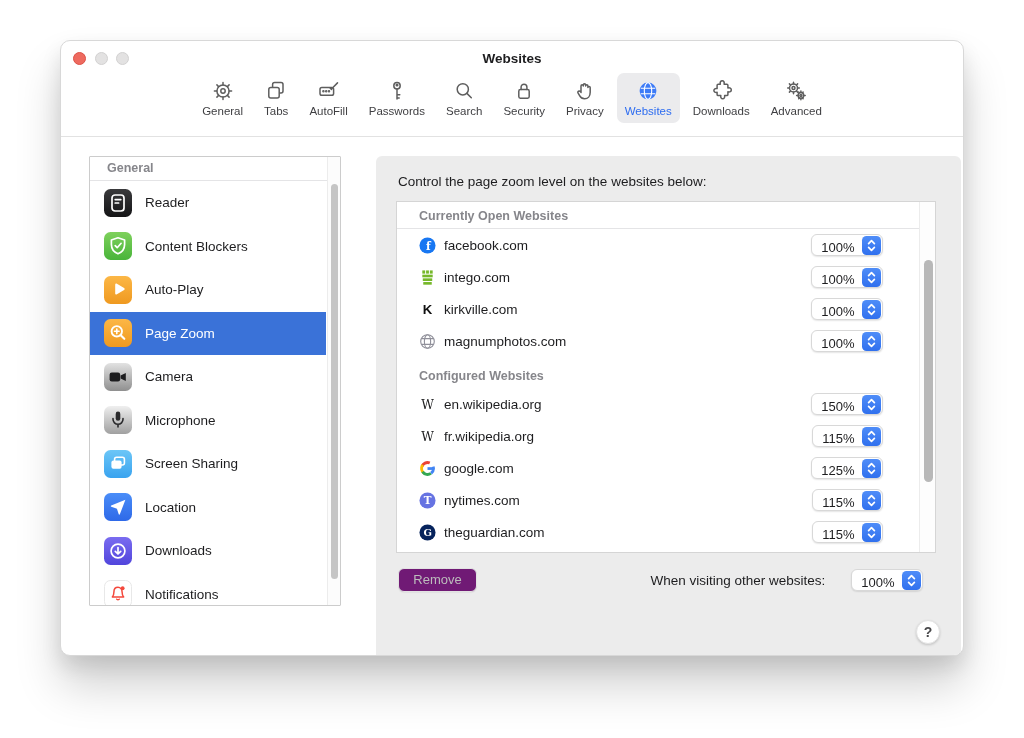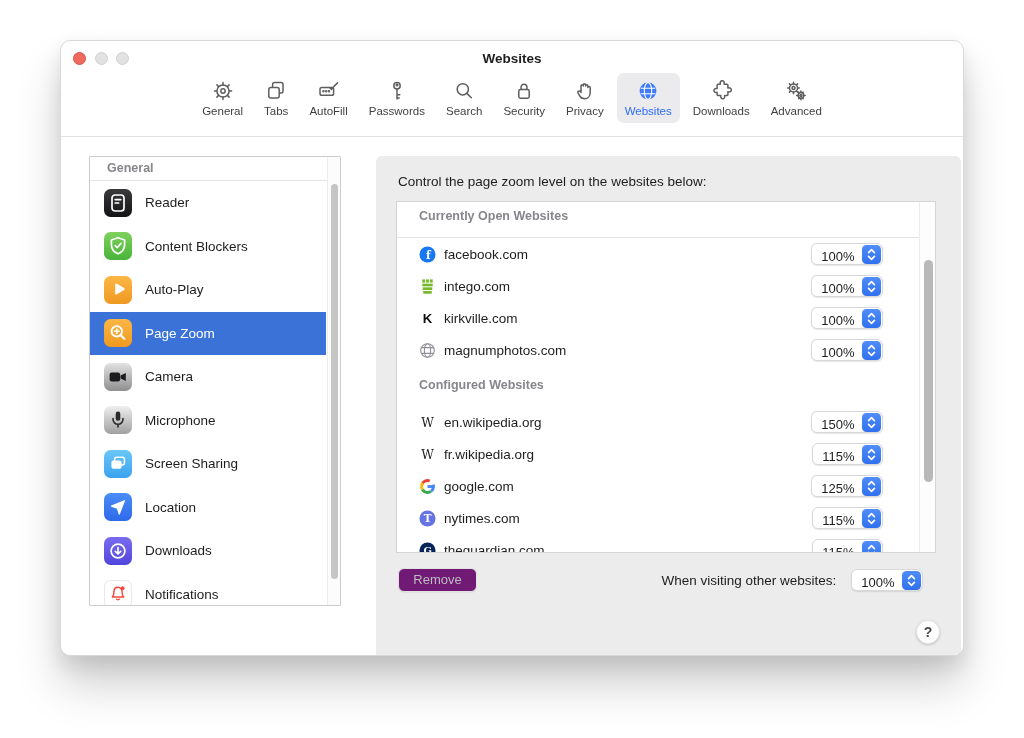--- a/index.html
+++ b/index.html
@@ -46,39 +46,39 @@
   .ic-location { background:linear-gradient(#4a8df8,#2e69e8); }
   .ic-downloads { background:linear-gradient(#7a6cf0,#5145dc); }
   .ic-notif { background:#fff; border:1px solid #e8e8e8; }
   .side-scroll { position:absolute; right:0; top:0; width:13px; height:100%; background:#fcfcfc; border-left:1px solid #ececec; }
   .side-thumb { position:absolute; left:2.5px; top:27px; width:7px; height:395px; border-radius:4px; background:#c5c5c5; }
 
   
   .panel { position:absolute; left:295px; top:115px; width:585px; height:562px; background:#ececec; border-radius:6px;margin-left:20px; }
   .panel-heading { position:absolute; left:22px; top:18px; font-size:13.5px; color:#1d1d1f; }
   .listbox { position:absolute; left:20px; top:45px; width:540px; height:352px; background:#fff; border:1px solid #d5d5d5; overflow:hidden; }
-  .sec-head { padding:7px 0 14px 22px; font-size:12.5px; font-weight:700; color:#86868b; }
+  .sec-head { padding:7px 0 5px 22px; font-size:12.5px; font-weight:700; color:#86868b; }
   .sec-head.first { border-bottom:1px solid #e4e4e6; }
   .sec-head.second { padding-top:12px; }
   .site-row { height:32px; display:flex; align-items:center; padding:0 52px 0 22px; }
   .favicon { width:17px; height:17px; margin-right:8px; flex:0 0 17px; }
   .favicon svg { width:17px; height:17px; display:block; }
   .site-name { font-size:13.5px; color:#1d1d1f; flex:1; }
   .stepper { display:flex; align-items:flex-end; background:#fff; border:1px solid #d8d8d8; border-radius:6px;
     height:22px; box-shadow:0 1px 1.5px rgba(0,0,0,.10); }
   .stepper .val { font-size:13px; color:#1d1d1f; padding:0 7px 0 9px; min-width:36px; text-align:right; }
   .stepper .btn { width:19px; height:19px; border-radius:4.5px; background:linear-gradient(#4f8df8,#3070ee);
     margin-right:1.5px; display:flex; align-items:center; justify-content:center; }
   .list-scroll { position:absolute; right:0; top:0; width:16px; height:100%; background:#fdfdfd; border-left:1px solid #ececec; }
   .list-thumb { position:absolute; left:3.5px; top:58px; width:9px; height:222px; border-radius:5px; background:#b8b8b8; }
 
   .remove-btn { position:absolute; left:22px; top:412px; width:79px; height:24px; border-radius:6px;
     background:#701a75; border:1px solid #e3e3e3; box-shadow:0 1px 1px rgba(0,0,0,.05);
     font-size:13px; color:#bcbcbc; text-align:center; line-height:22px; }
-  .other-group { position:absolute; right:38px; top:412px; height:24px; display:flex; align-items:center; gap:15px; }
+  .other-group { position:absolute; right:38px; top:412px; height:24px; display:flex; align-items:center; gap:26px; }
   .other-label { font-size:13.5px; color:#1d1d1f; }
 
   .help-btn { position:absolute; left:855px; top:579px; width:24px; height:24px; border-radius:50%;
     background:#fff; border:1px solid #e2e2e2; box-shadow:0 1px 2.5px rgba(0,0,0,.18);
     font-size:14px; font-weight:600; color:#48484a; text-align:center; line-height:22px; }
 </style>
 </head>
 <body>
 
 <div class="stage">

